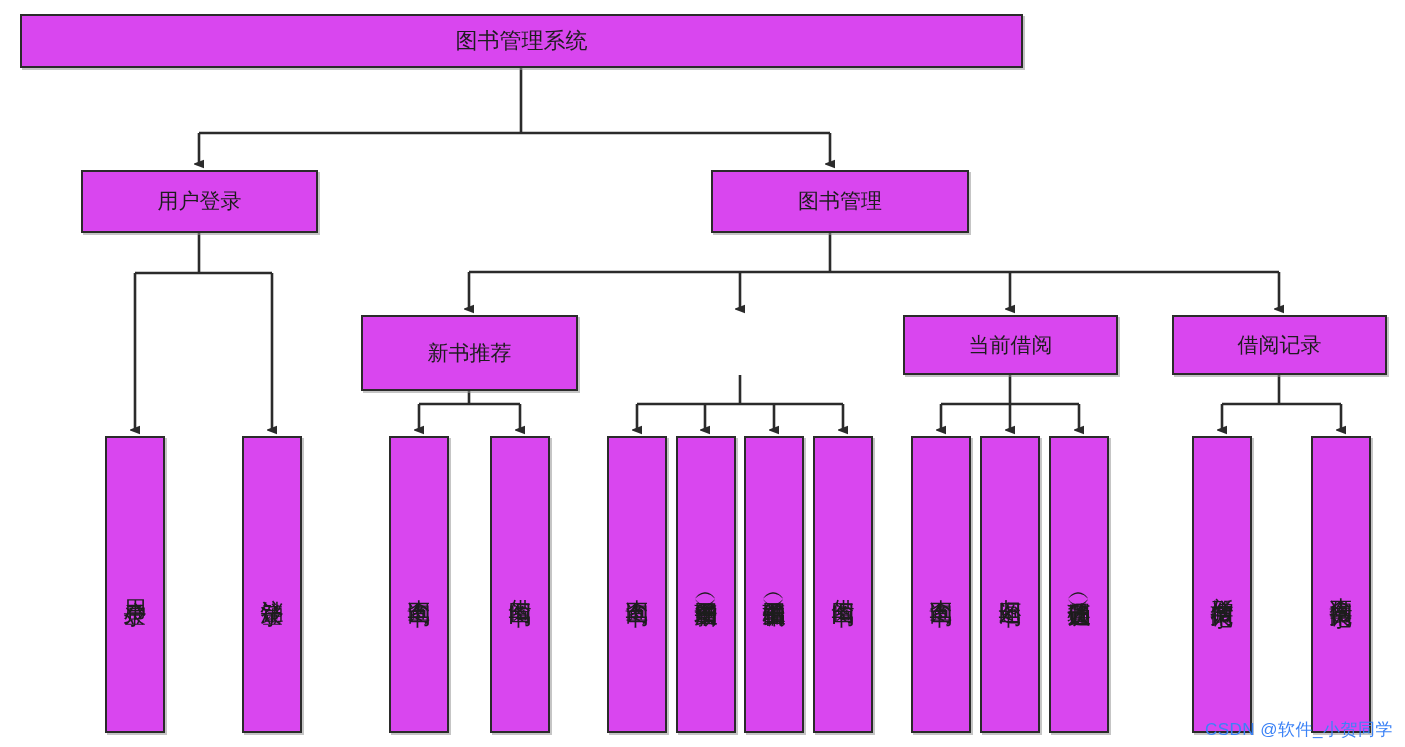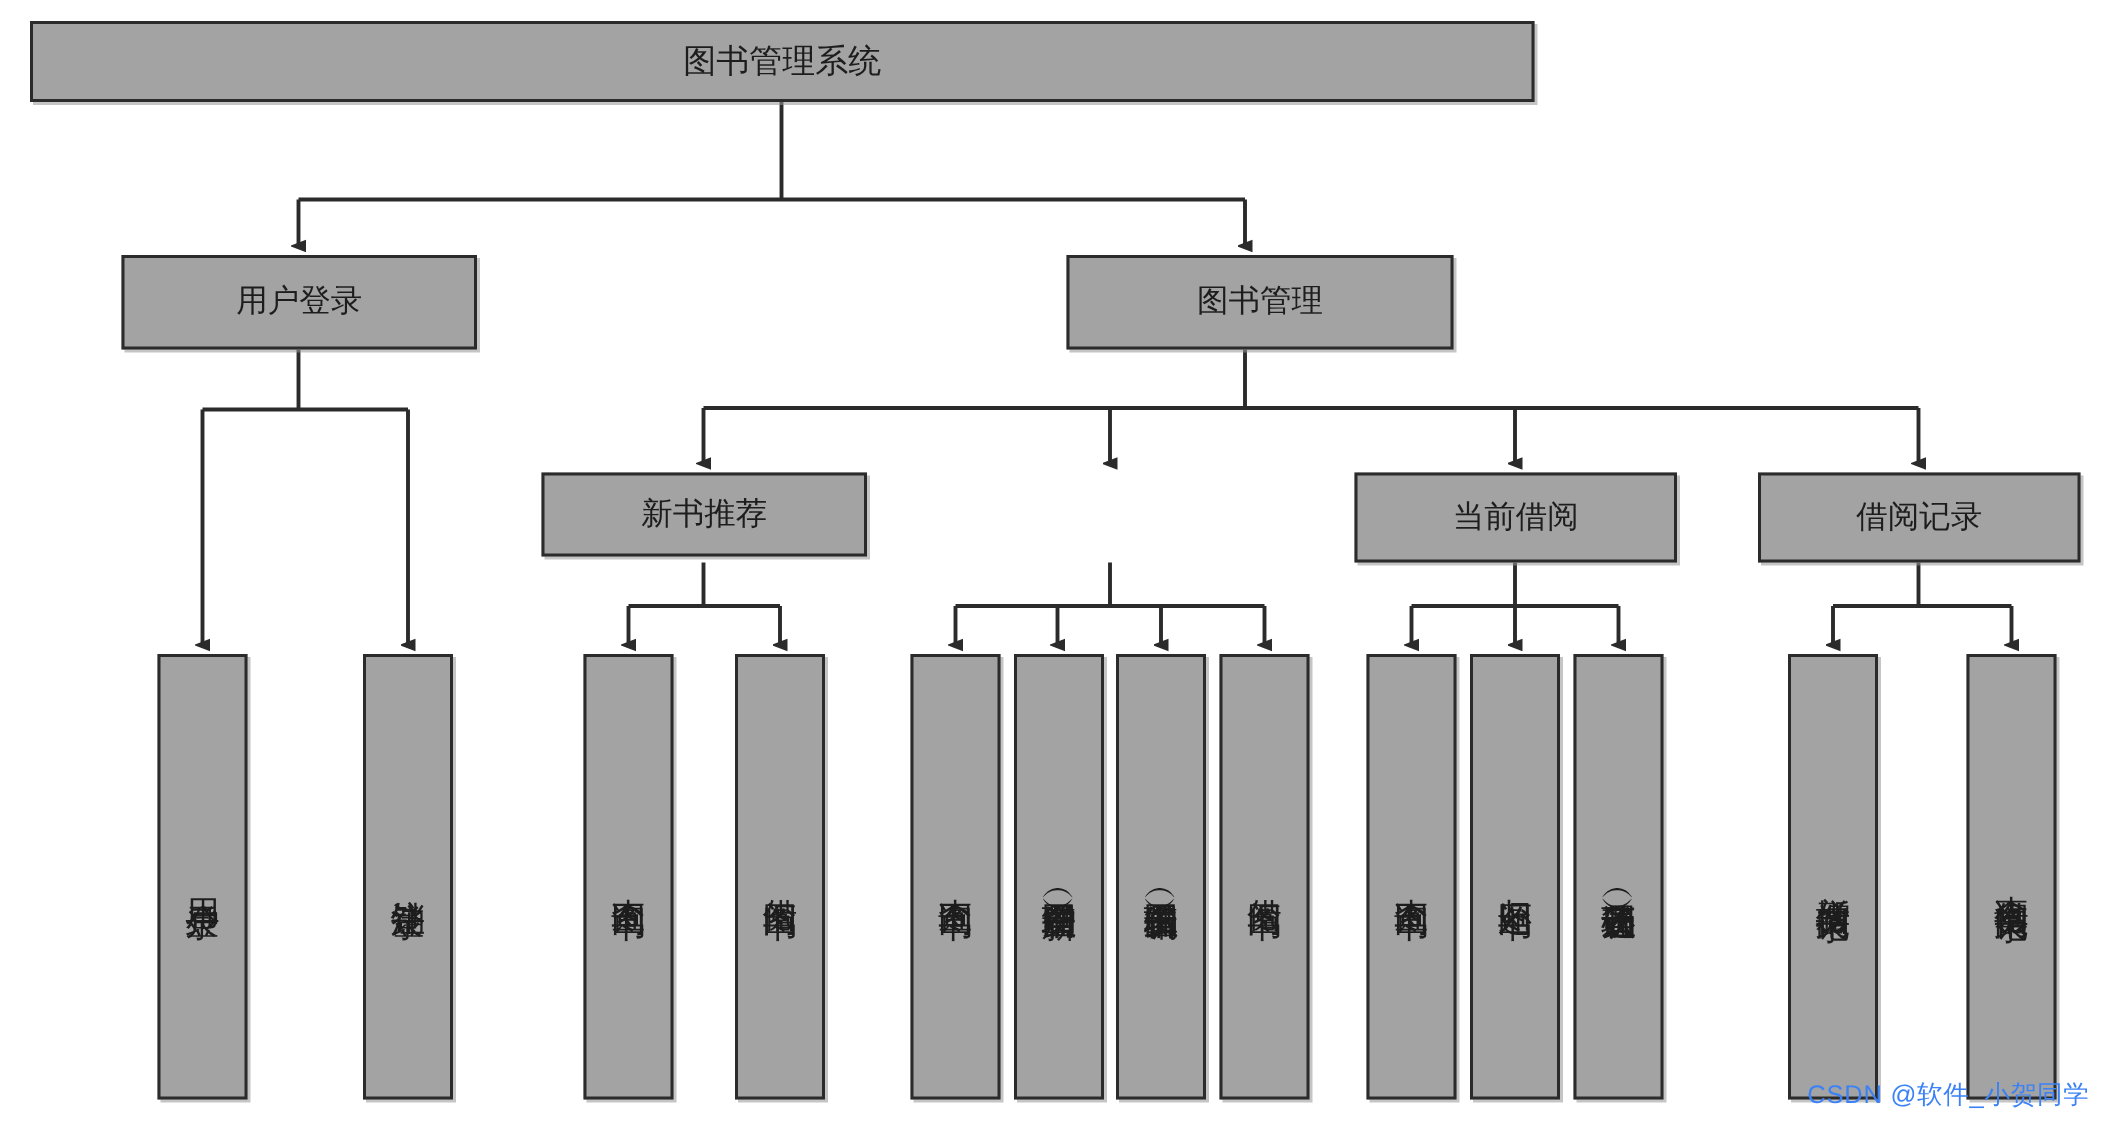--- a/index.html
+++ b/index.html
@@ -25,21 +25,21 @@
     position: absolute;
     left: 0;
     top: 0;
     width: 1405px;
     height: 747px;
     display: block;
   }
   .node-box {
     position: absolute;
     box-sizing: border-box;
-    background: #a3a3a3;
+    background: #d946ef;
     border: 2px solid #2b2b2b;
     box-shadow: 2px 2px 0 rgba(150,150,150,0.55);
     display: flex;
     align-items: center;
     justify-content: center;
     overflow: hidden;
   }
   .node-label {
     color: #1d1d1d;
     text-align: center;
@@ -138,21 +138,21 @@
     <span class="node-label">图书管理系统</span>
   </div>
 
   <div class="node-box node-h" style="left:81px; top:170px; width:237px; height:63px;">
     <span class="node-label">用户登录</span>
   </div>
   <div class="node-box node-h" style="left:711px; top:170px; width:258px; height:63px;">
     <span class="node-label">图书管理</span>
   </div>
 
-  <div class="node-box node-h" style="left:361px; top:315px; width:217px; height:56px;">
+  <div class="node-box node-h" style="left:361px; top:315px; width:217px; height:76px;">
     <span class="node-label">新书推荐</span>
   </div>
   <div class="node-box node-h" style="left:903px; top:315px; width:215px; height:60px;">
     <span class="node-label">当前借阅</span>
   </div>
   <div class="node-box node-h" style="left:1172px; top:315px; width:215px; height:60px;justify-content:center;">
     <span class="node-label">借阅记录</span>
   </div>
 
   <div class="node-box node-v" style="left:105px; top:436px; width:60px; height:297px;">

